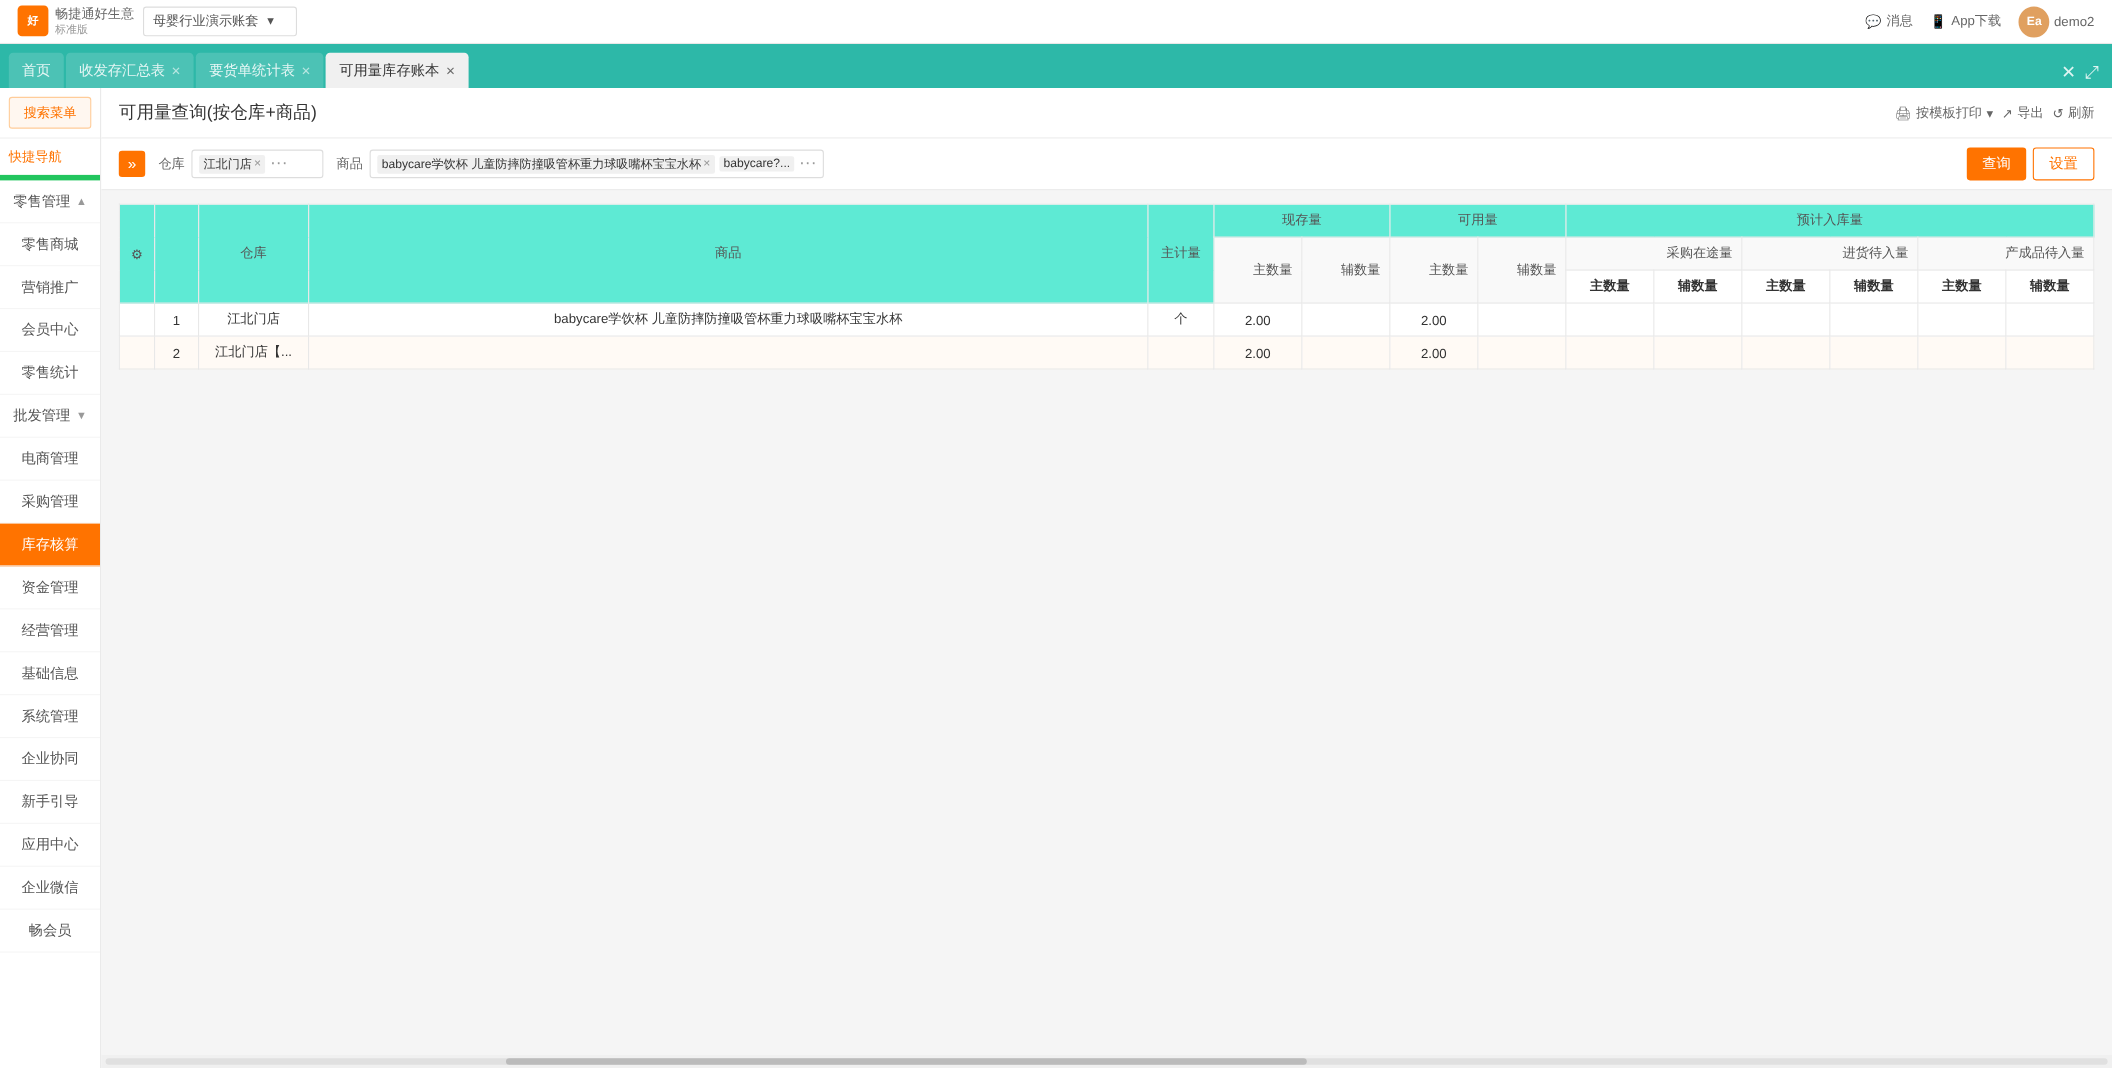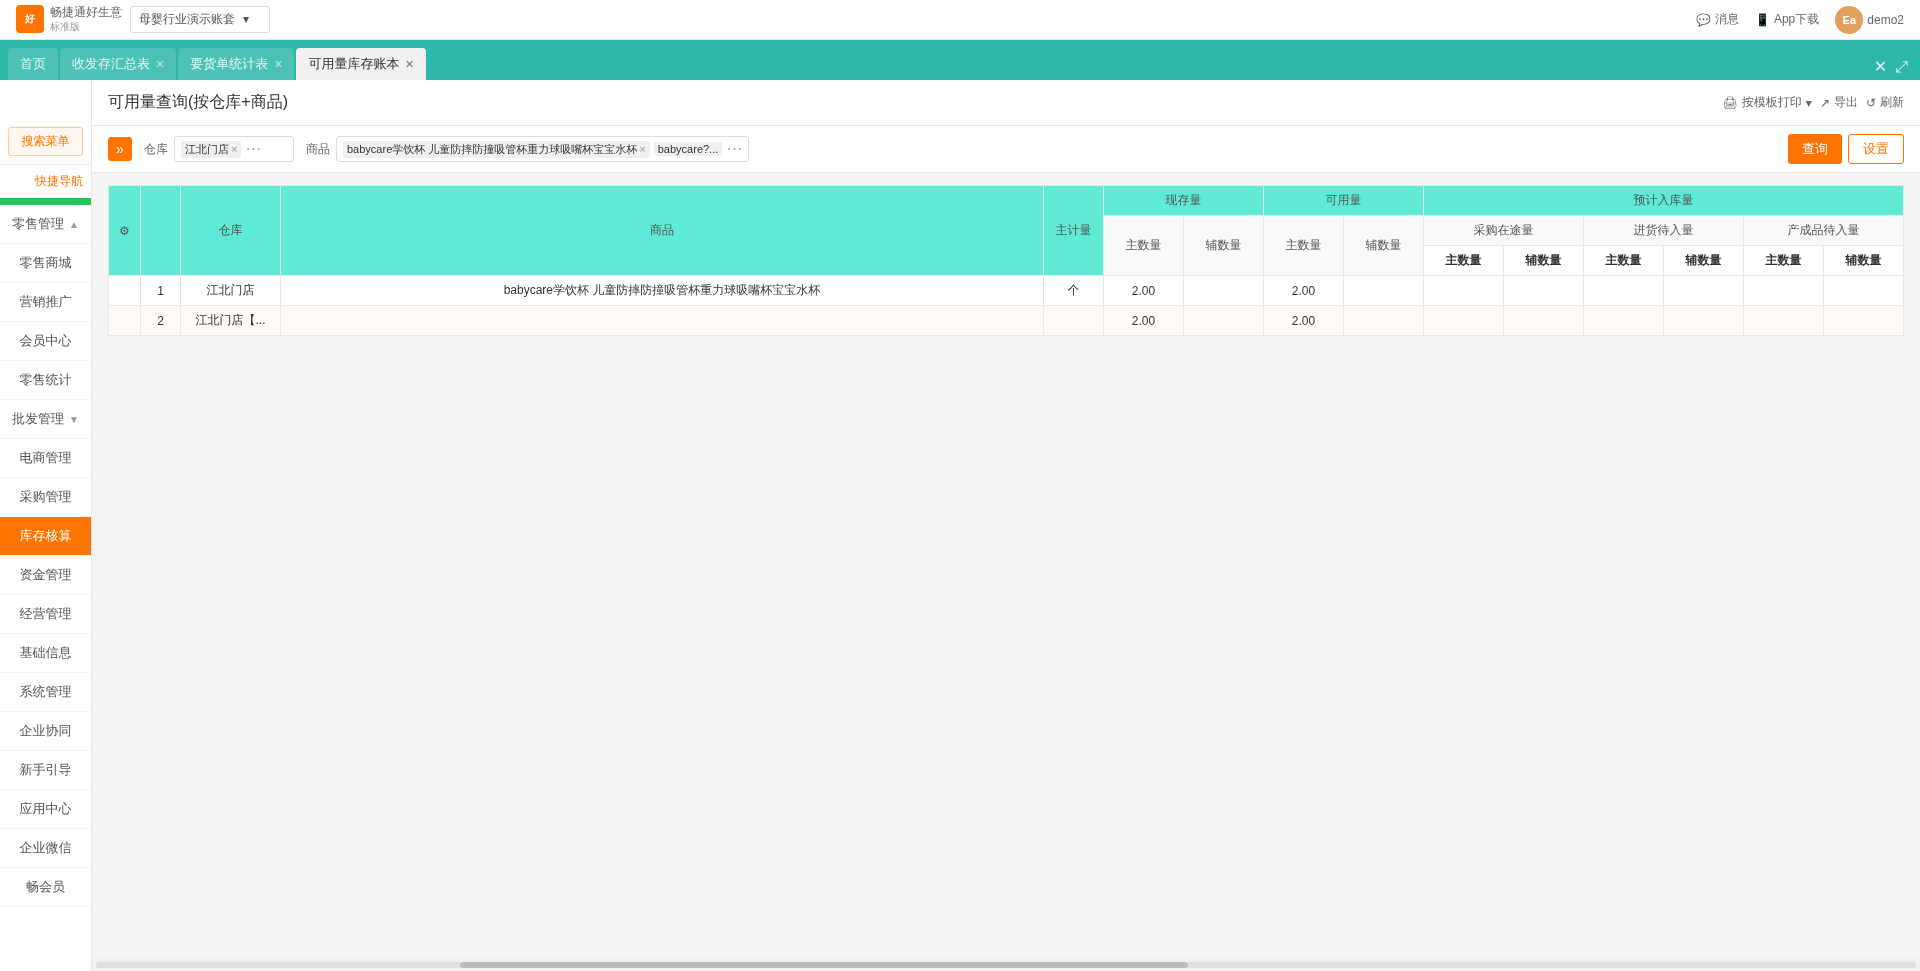--- a/index.html
+++ b/index.html
@@ -24,22 +24,22 @@
     .tab-close { font-size: 14px; color: inherit; opacity: 0.7; line-height: 1; }
     .tabbar-right { margin-left: auto; display: flex; align-items: center; gap: 8px; padding: 0 12px; padding-bottom: 4px; }
     .tabbar-btn { color: rgba(255,255,255,0.85); font-size: 16px; cursor: pointer; }
 
     
     .main-layout { display: flex; flex: 1; overflow: hidden; }
 
     
     .sidebar { width: 92px; background: #fff; border-right: 1px solid #e8e8e8; display: flex; flex-direction: column; flex-shrink: 0; overflow-y: auto; }
     .sidebar-search { padding: 8px; border-bottom: 1px solid #f0f0f0; }
-    .sidebar-search-btn { width: 100%; padding: 5px; background: #fff7f0; border: 1px solid #ffcc99; border-radius: 3px; color: #ff7300; font-size: 12px; cursor: pointer; text-align: center; margin-top: 39px; }
-    .sidebar-nav-btn { padding: 8px; text-align: right; border-bottom: 7px solid #22c55e; }
+    .sidebar-search-btn { width: 100%; padding: 5px; background: #fff7f0; border: 1px solid #ffcc99; border-radius: 3px; color: #ff7300; font-size: 12px; cursor: pointer; text-align: center; }
+    .sidebar-nav-btn { padding: 8px; text-align: left; border-bottom: 5px solid #22c55e; }
     .sidebar-nav-link { color: #ff7300; font-size: 12px; cursor: pointer; }
     .sidebar-item { padding: 10px 8px; text-align: center; cursor: pointer; font-size: 13px; color: #555; border-bottom: 1px solid #f5f5f5; display: flex; align-items: center; justify-content: center; gap: 4px; }
     .sidebar-item.active { background: #ff7300; color: white; }
     .sidebar-item.has-arrow { justify-content: space-between; padding: 10px 12px; }
     .arrow-icon { font-size: 10px; color: #999; }
 
     
     .content { flex: 1; display: flex; flex-direction: column; overflow: hidden; background: #f5f5f5; }
 
     
@@ -59,21 +59,21 @@
     .filter-dots { color: #999; font-size: 16px; cursor: pointer; }
     .filter-actions { margin-left: auto; display: flex; gap: 6px; padding-left: 32px; }
     .btn-query { background: #ff7300; color: white; border: none; padding: 5px 14px; border-radius: 3px; cursor: pointer; font-size: 13px; }
     .btn-setting { background: #fff; color: #ff7300; border: 1px solid #ff7300; padding: 5px 14px; border-radius: 3px; cursor: pointer; font-size: 13px; }
 
     
     .table-container { flex: 1; overflow: auto; padding: 12px 16px; }
     .data-table { width: 100%; border-collapse: collapse; background: #fff; border: 1px solid #e8e8e8; font-size: 12px; }
     .data-table th, .data-table td { border: 1px solid #e8e8e8; padding: 6px 8px; text-align: center; white-space: nowrap; }
     .data-table thead tr:first-child th { background: #5eead4; color: #555; font-weight: 500; }
-    .data-table thead tr:nth-child(2) th { background: #f9f9f9; color: #555; font-weight: 400; }
+    .data-table thead tr:nth-child(2) th { background: #f9f9f9; color: #555; font-weight: 400; text-align: right; }
     .data-table tbody tr td { color: #333; }
     .th-gear { width: 32px; }
     .col-num { width: 40px; color: #666; }
     .col-warehouse { width: 100px; text-align: left; }
     .col-product { text-align: left; min-width: 200px; }
     .col-unit { width: 60px; }
     .col-num-data { width: 80px; }
 
     
     .subtotal-row td { background: #fffaf5; font-weight: 500; }

